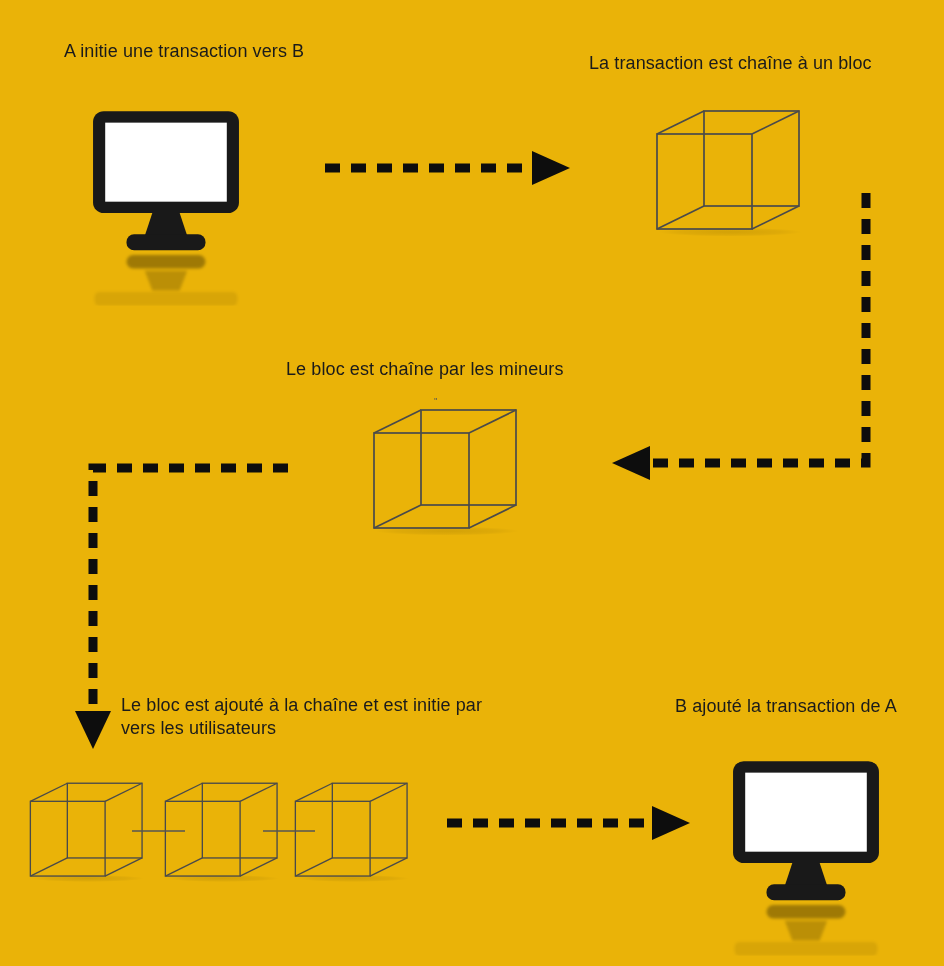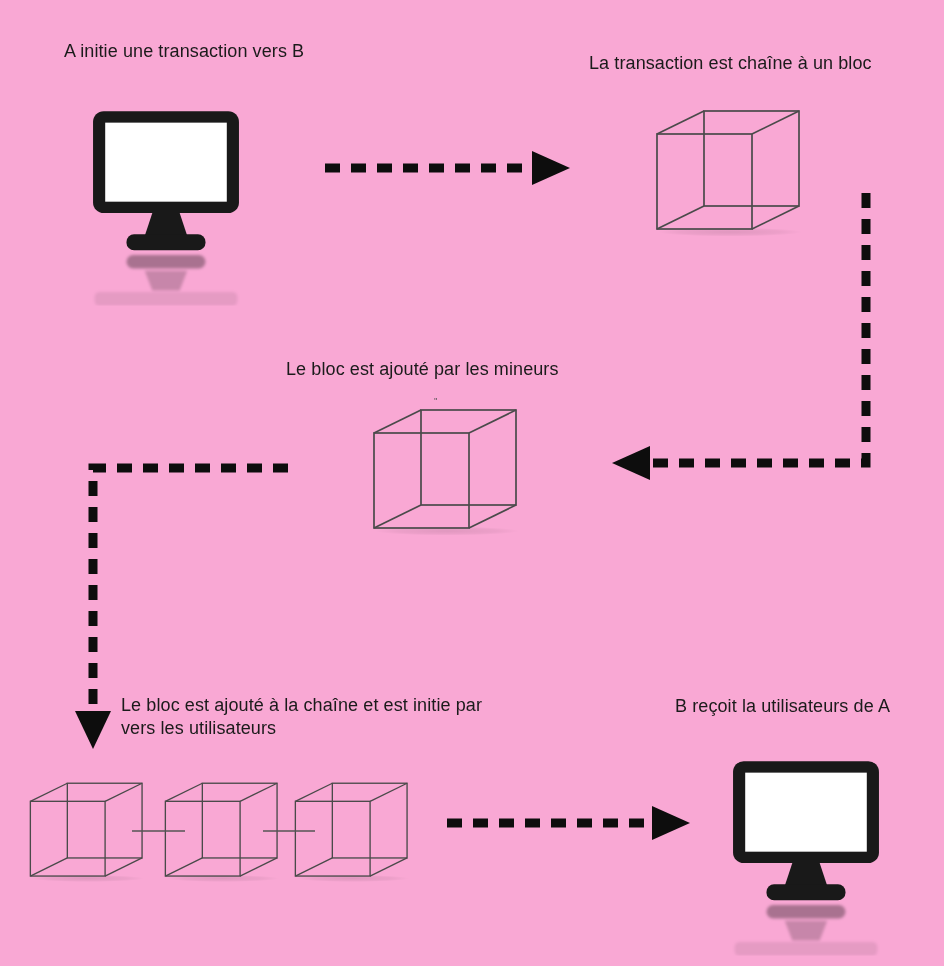--- a/index.html
+++ b/index.html
@@ -1,17 +1,17 @@
 <!DOCTYPE html>
 <html><head>
 <meta charset="utf-8">
 <style>
   html,body{margin:0;padding:0;background:#ffffff;}
   .canvas{
-    position:relative;width:944px;height:966px;background:#f9a8d4;
+    position:relative;width:944px;height:966px;background:#eab308;
     font-family:"Liberation Sans",sans-serif;color:#1b1b1b;overflow:hidden;
   }
   .label{
     position:absolute;font-size:18px;line-height:23px;white-space:nowrap;
     color:#1b1b1b;letter-spacing:.1px;
   }
   .icon{position:absolute;}
   .icon svg{display:block;width:100%;height:100%;}
   .arrow{position:absolute;}
   .arrow svg{display:block;width:100%;height:100%;overflow:visible;}
@@ -81,21 +81,21 @@
       </svg>
   </div>
 
   <div class="arrow" style="left:598px;top:180px;width:282px;height:310px">
     <svg viewBox="0 0 282 310">
       <path d="M268,13 V283 H52" fill="none" stroke="#0d0d0d" stroke-width="9" stroke-dasharray="15 11"></path>
       <polygon points="52,266 14,283 52,300" fill="#0d0d0d"></polygon>
     </svg>
   </div>
 
-  <div class="label" style="left:286px;top:358px">Le bloc est ajouté par les mineurs</div>
+  <div class="label" style="left:286px;top:358px">Le bloc est chaîne par les mineurs</div>
   <div class="artifact" style="left:434px;top:398px">''</div>
   <div class="icon" style="left:371px;top:407px;width:150px;height:130px">
     <svg viewBox="0 0 150 130">
         <use href="#sym-cube"></use>
       </svg>
   </div>
 
   <div class="arrow" style="left:70px;top:455px;width:230px;height:300px">
     <svg viewBox="0 0 230 300">
       <path d="M218,13 H23 V258" fill="none" stroke="#0d0d0d" stroke-width="9" stroke-dasharray="15 11"></path>
@@ -117,20 +117,20 @@
     </svg>
   </div>
 
   <div class="arrow" style="left:440px;top:803px;width:256px;height:40px">
     <svg viewBox="0 0 256 40">
       <line x1="7" y1="20" x2="212" y2="20" stroke="#0d0d0d" stroke-width="9" stroke-dasharray="15 11"></line>
       <polygon points="212,3 250,20 212,37" fill="#0d0d0d"></polygon>
     </svg>
   </div>
 
-  <div class="label" style="left:675px;top:695px">B reçoit la utilisateurs de A</div>
+  <div class="label" style="left:675px;top:695px">B ajouté la transaction de A</div>
   <div class="icon" style="left:730px;top:758px;width:152px;height:198px">
     <svg viewBox="0 0 100 130">
         <use href="#sym-monitor"></use>
       </svg>
   </div>
 
 </div>
 
 </body></html>

